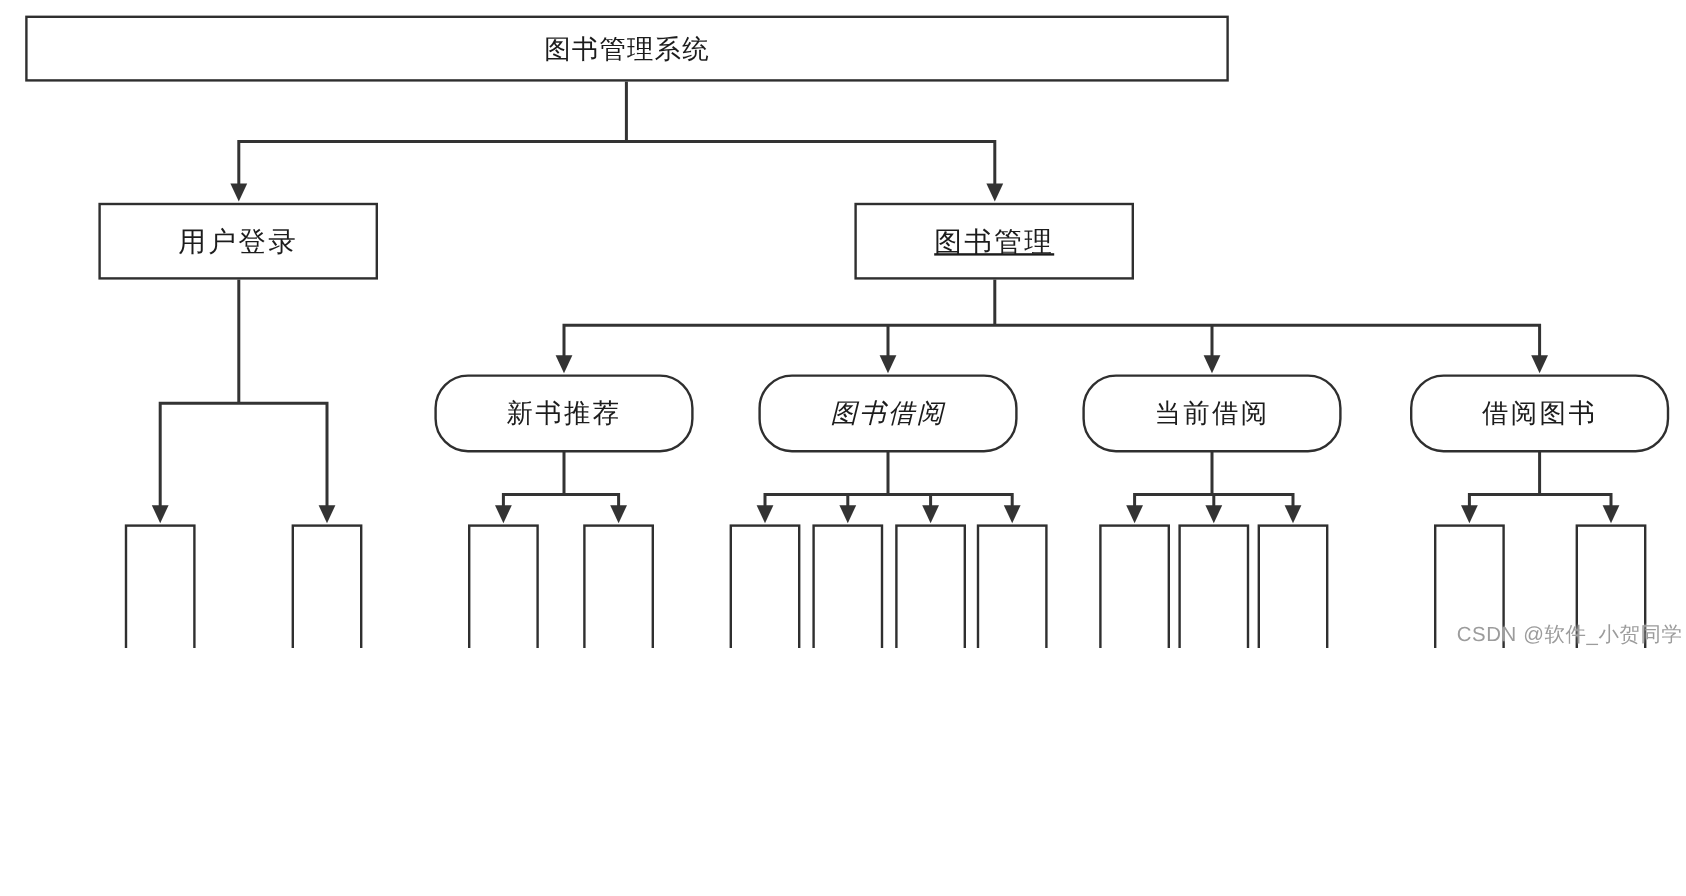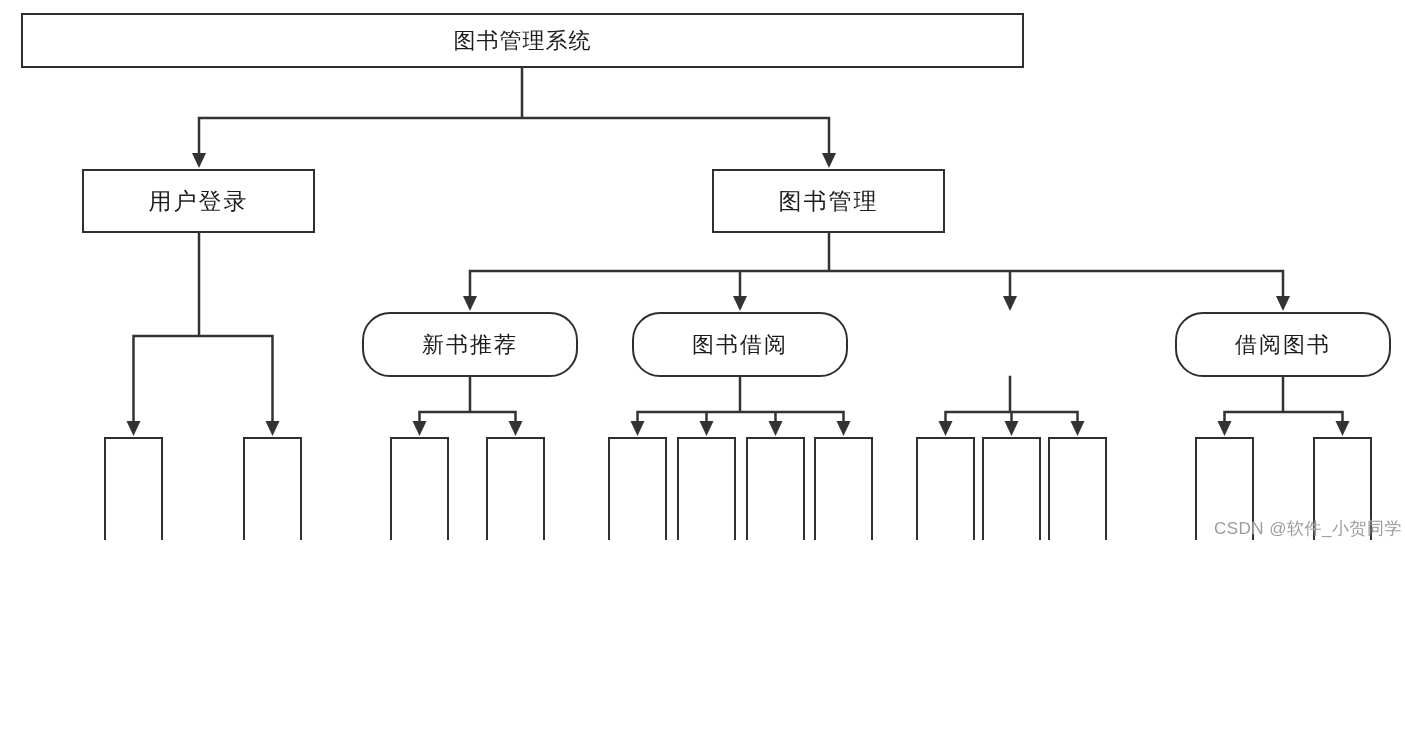--- a/index.html
+++ b/index.html
@@ -110,29 +110,32 @@
     </g>
   </svg>
 
   <div class="node node-root">
     <span>图书管理系统</span>
   </div>
 
   <div class="node node-l2" style="left:82px;">
     <span>用户登录</span>
   </div>
-  <div class="node node-l2" style="left:712px;">
+  <div class="node node-l2" style="left:712px;text-decoration:underline;">
     <span>图书管理</span>
   </div>
 
   <div class="node node-l3" style="left:362px;">
     <span>新书推荐</span>
   </div>
-  <div class="node node-l3" style="left:632px;">
+  <div class="node node-l3" style="left:632px;font-style:italic;">
     <span>图书借阅</span>
+  </div>
+  <div class="node node-l3" style="left:902px;">
+    <span>当前借阅</span>
   </div>
   <div class="node node-l3" style="left:1175px;">
     <span>借阅图书</span>
   </div>
 
   <div class="leaf" style="left:104px;">
     <span>用户登录</span>
   </div>
   <div class="leaf" style="left:243px;">
     <span>注销登录</span>

